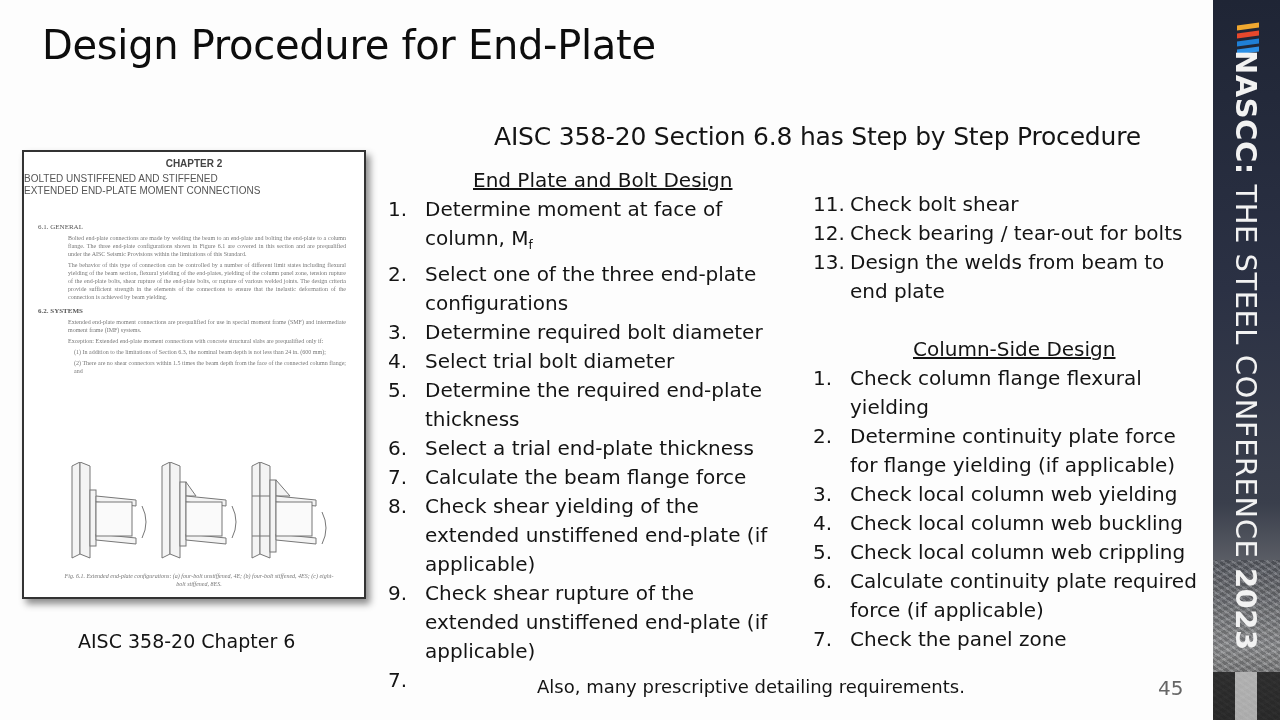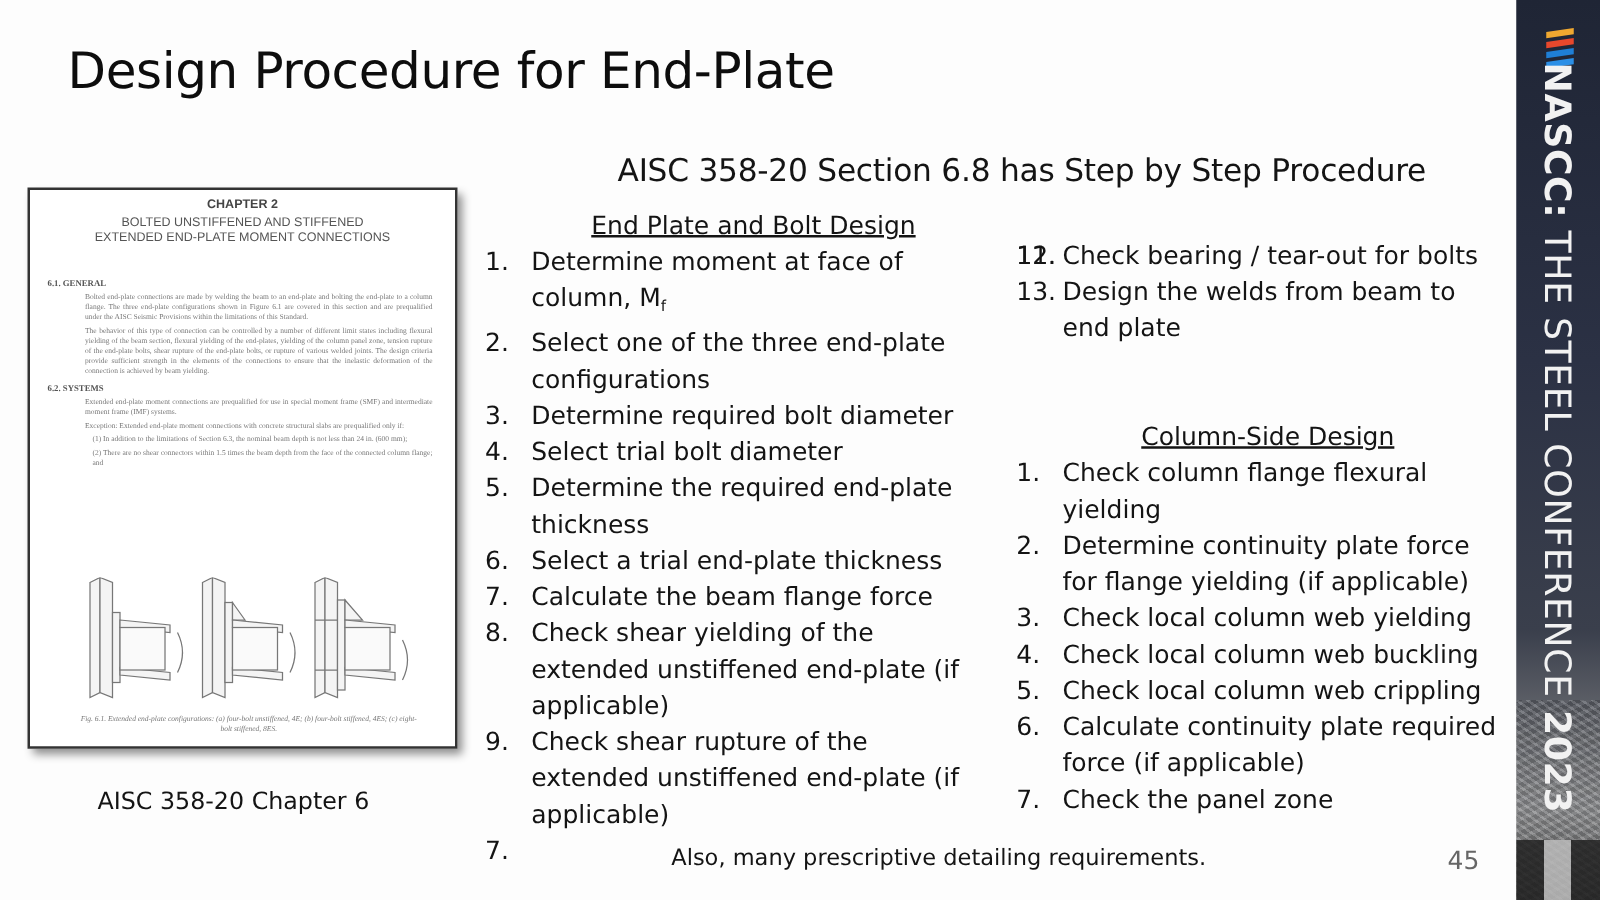--- a/index.html
+++ b/index.html
@@ -6,37 +6,37 @@
   body {
     width: 1280px; height: 720px; overflow: hidden;
     background: #fdfdfd;
     font-family: "DejaVu Sans", "Liberation Sans", sans-serif;
     color: #111;
     position: relative;
   }
   .slide-title {
     position: absolute; left: 38px; top: 18px;
     font-size: 40px; font-weight: normal; letter-spacing: -0.3px;
-    margin: 16px; color: #0d0d0d;
+    margin: 4px; color: #0d0d0d;
   }
   .subtitle {
     position: absolute; left: 494px; top: 122px;
     font-size: 25px; color: #141414; letter-spacing: -0.2px;
   }
   
   .doc {
     position: absolute; left: 22px; top: 150px; width: 340px; height: 445px;
     background: #fff; border: 2px solid #333;
     box-shadow: 4px 5px 7px rgba(0,0,0,0.45);
     overflow: hidden;
     font-family: "Liberation Serif", serif; color: #666;
   }
   .doc .ch { text-align: center; font-family: "Liberation Sans", sans-serif; font-weight: bold; font-size: 10px; color: #444; margin-top: 6px; }
-  .doc .ct { text-align: center; font-family: "Liberation Sans", sans-serif; font-size: 10px; line-height: 12px; color: #555; margin-top: 4px; }
-  .doc .sec { font-size: 7px; font-weight: bold; margin: 26px 0 0 14px; color: #555; }
+  .doc .ct { text-align: left; font-family: "Liberation Sans", sans-serif; font-size: 10px; line-height: 12px; color: #555; margin-top: 4px; }
+  .doc .sec { font-size: 7px; font-weight: normal; margin: 26px 0 0 14px; color: #555; }
   .doc .sec2 { font-size: 7px; font-weight: bold; margin: 6px 0 0 14px; color: #555; }
   .doc .para { font-size: 6px; line-height: 8px; margin: 3px 18px 0 44px; color: #777; text-align: justify; }
   .doc .figs { position: absolute; left: 30px; top: 310px; width: 290px; height: 100px; }
   .doc .caption { position: absolute; left: 40px; top: 420px; width: 270px; text-align: center; font-size: 6px; line-height: 8px; font-style: italic; color: #777; }
   .doc-caption {
     position: absolute; left: 78px; top: 630px; font-size: 19px; color: #141414;
   }
   .col-head {
     position: absolute; font-size: 20px; text-decoration: underline; color: #141414;
   }
@@ -149,21 +149,21 @@
   <li><span class="num">4.</span><span>Select trial bolt diameter</span></li>
   <li><span class="num">5.</span><span>Determine the required end-plate thickness</span></li>
   <li><span class="num">6.</span><span>Select a trial end-plate thickness</span></li>
   <li><span class="num">7.</span><span>Calculate the beam flange force</span></li>
   <li><span class="num">8.</span><span>Check shear yielding of the extended unstiffened end-plate (if applicable)</span></li>
   <li><span class="num">9.</span><span>Check shear rupture of the extended unstiffened end-plate (if applicable)</span></li>
   <li><span class="num">7.</span></li>
 </ol>
 
 <ol class="steps" style="left:813px; top:190px; width:395px;">
-  <li><span class="num">11.</span></li>
+  <li><span class="num">11.</span><span>Check bolt shear</span></li>
   <li><span class="num">12.</span><span>Check bearing / tear-out for bolts</span></li>
   <li><span class="num">13.</span><span>Design the welds from beam to end plate</span></li>
 </ol>
 
 <div class="col-head" style="left:913px; top:337px;">Column-Side Design</div>
 
 <ol class="steps" style="left:813px; top:364px; width:395px;">
   <li><span class="num">1.</span><span>Check column flange flexural yielding</span></li>
   <li><span class="num">2.</span><span>Determine continuity plate force for flange yielding (if applicable)</span></li>
   <li><span class="num">3.</span><span>Check local column web yielding</span></li>

